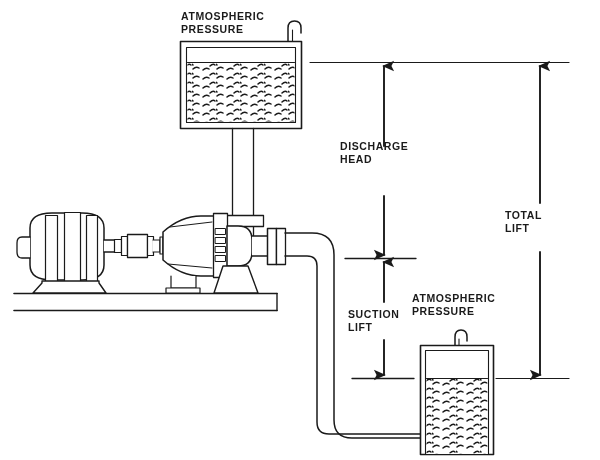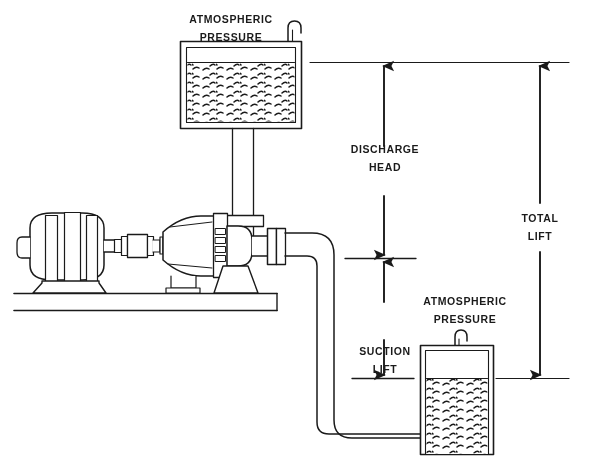--- a/index.html
+++ b/index.html
@@ -22,29 +22,28 @@
     width: 600px;
     height: 460px;
   }
   .lbl {
     position: absolute;
     font-family: "Liberation Sans", sans-serif;
     font-size: 10.5px;
     font-weight: bold;
     letter-spacing: 0.6px;
     color: #1a1a1a;
-    text-align: center;
-    line-height: 18px;
+    line-height: 13px;
     white-space: pre-line;
     user-select: none;
   }
   #lbl-atm-top   { left: 181px; top: 10px;  width: 100px; }
   #lbl-atm-bot   { left: 412px; top: 292px; width: 106px; }
   #lbl-discharge { left: 340px; top: 140px; width: 90px;  }
-  #lbl-suction   { left: 348px; top: 308px; width: 74px; margin-top: 34px;  }
+  #lbl-suction   { left: 348px; top: 308px; width: 74px;  }
   #lbl-total     { left: 505px; top: 209px; width: 70px;  }
 </style>
 </head>
 <body>
 
 <div id="stage">
 
   <svg id="diagram" viewBox="0 0 600 460">
     <defs>
 

